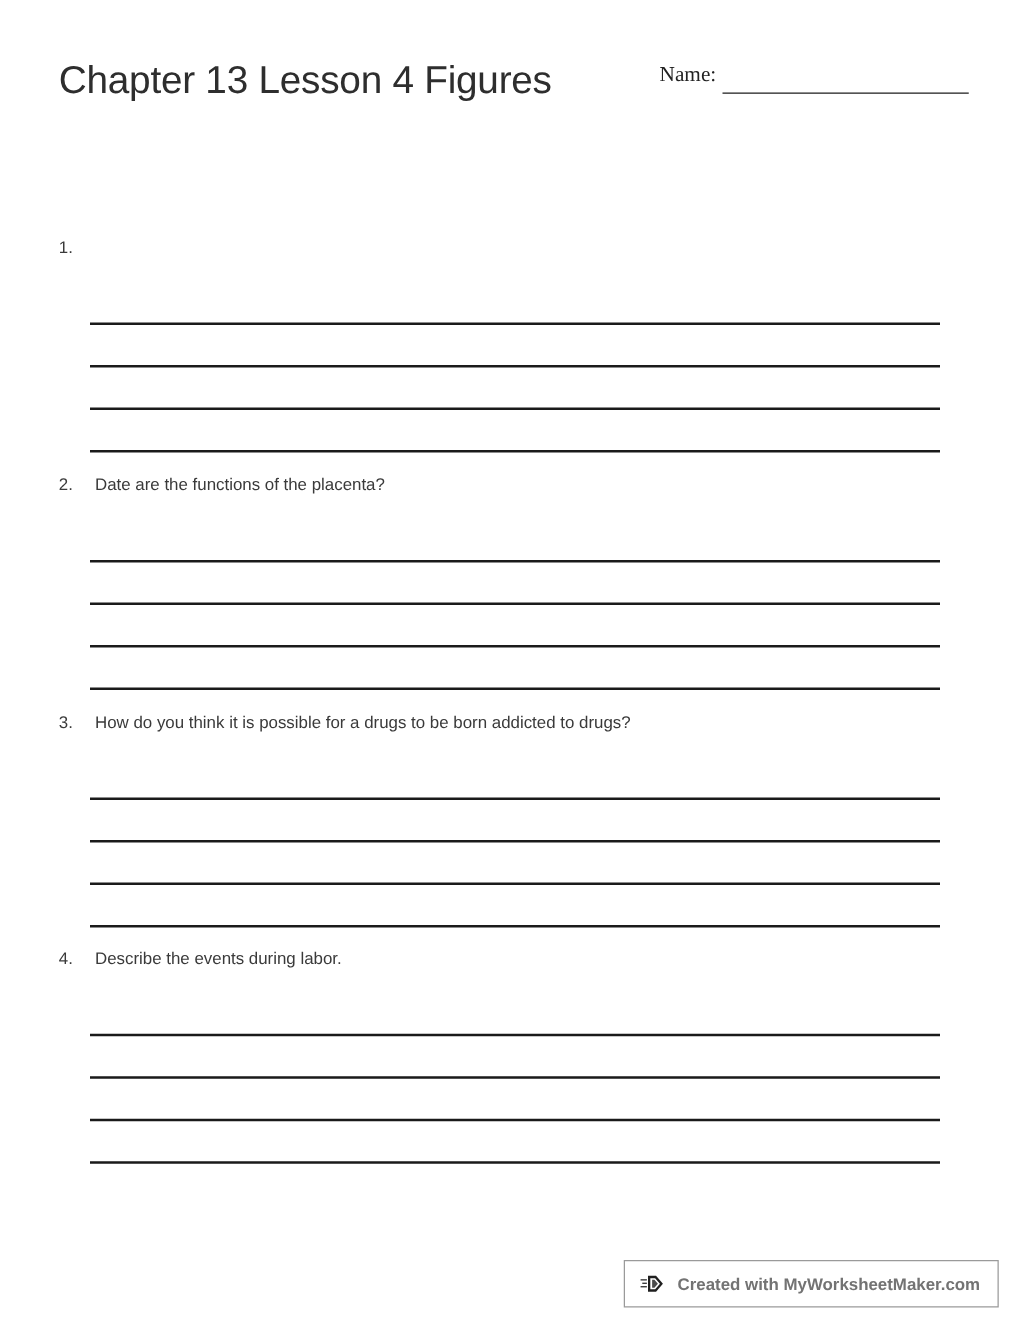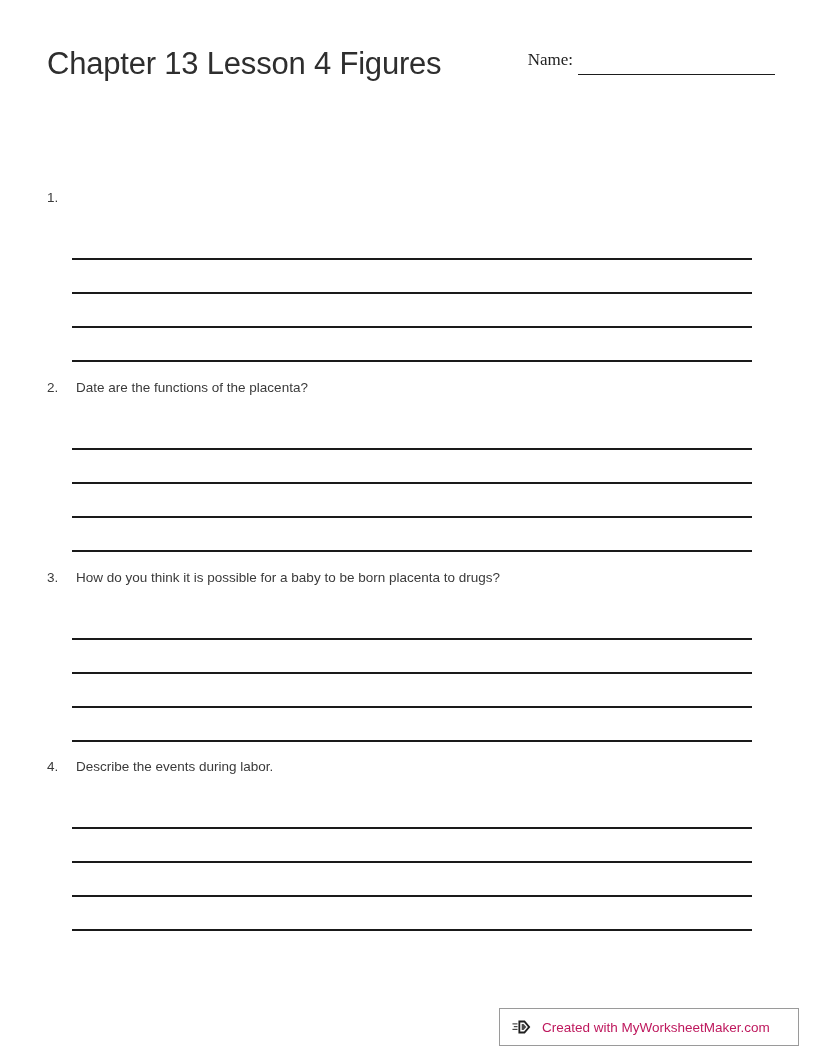--- a/index.html
+++ b/index.html
@@ -156,22 +156,23 @@
     width: 22px;
     height: 22px;
     flex: 0 0 22px;
     margin-right: 8px;
     display: block;
   }
 
   .badge-text {
     font-family: "Liberation Sans", sans-serif;
     font-size: 13.5px;
-    color: #be185d;
-    white-space: nowrap;
+    color: #737373;
+    white-space: nowrap;
+    font-weight: bold;
   }
 </style>
 </head>
 <body>
 
 <div class="page">
 
   <div class="header">
 
     <div class="worksheet-title">Chapter 13 Lesson 4 Figures</div>
@@ -210,21 +211,21 @@
         <div class="answer-line"></div>
         <div class="answer-line"></div>
         <div class="answer-line"></div>
         <div class="answer-line"></div>
       </div>
     </div>
 
     <div class="question-block" style="top:570px;">
       <div class="q-head">
         <span class="q-number">3.</span>
-        <span class="q-text">How do you think it is possible for a baby to be born placenta to drugs?</span>
+        <span class="q-text">How do you think it is possible for a drugs to be born addicted to drugs?</span>
       </div>
       <div class="answer-lines">
         <div class="answer-line"></div>
         <div class="answer-line"></div>
         <div class="answer-line"></div>
         <div class="answer-line"></div>
       </div>
     </div>
 
     <div class="question-block" style="top:759px;">

